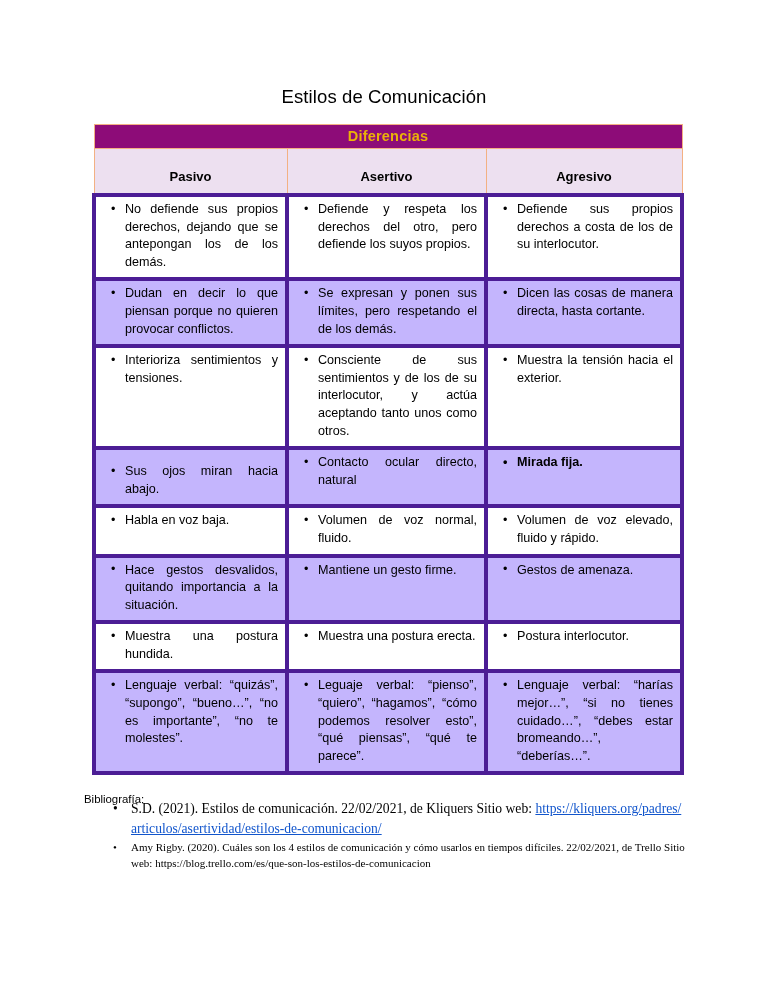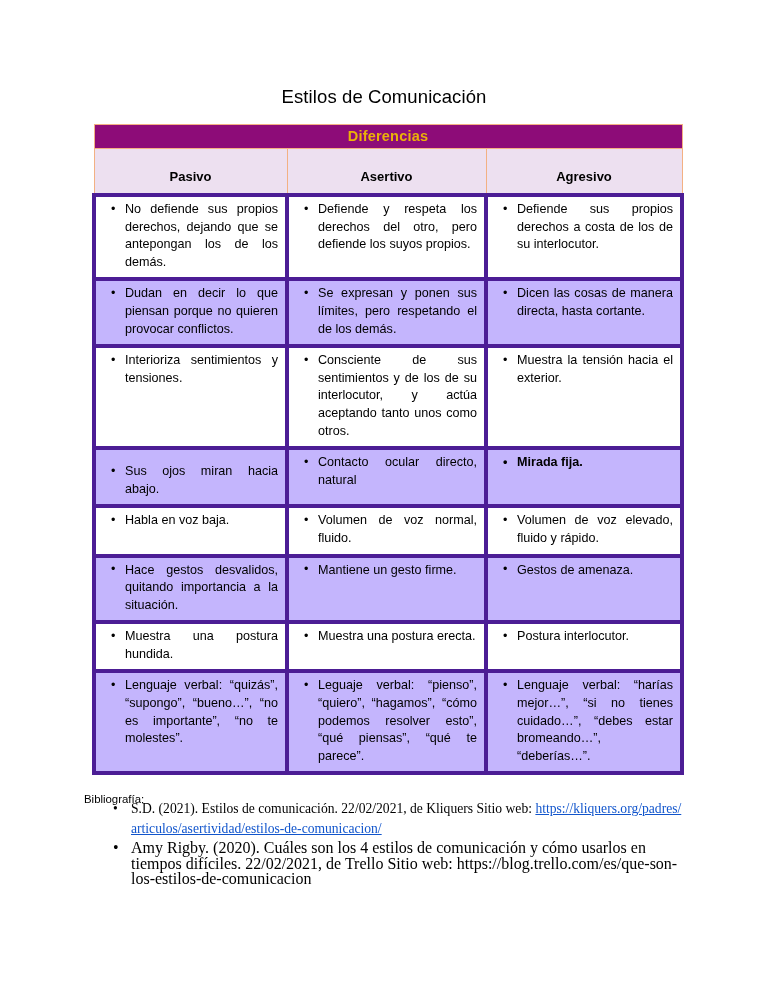--- a/index.html
+++ b/index.html
@@ -133,21 +133,21 @@
     content: "\2022";
     position: absolute;
     left: 28px;
     top: 0;
   }
   .biblio-list li.big {
     font-size: 13.6px;
     line-height: 20px;
   }
   .biblio-list li.small {
-    font-size: 16px;
+    font-size: 11px;
     line-height: 15.5px;
   }
   .biblio-list a.link {
     color: #1155cc;
     text-decoration: underline;
     word-break: break-all;
   }
   .plainurl { color: #000; text-decoration: none; }
 </style>
 </head>

